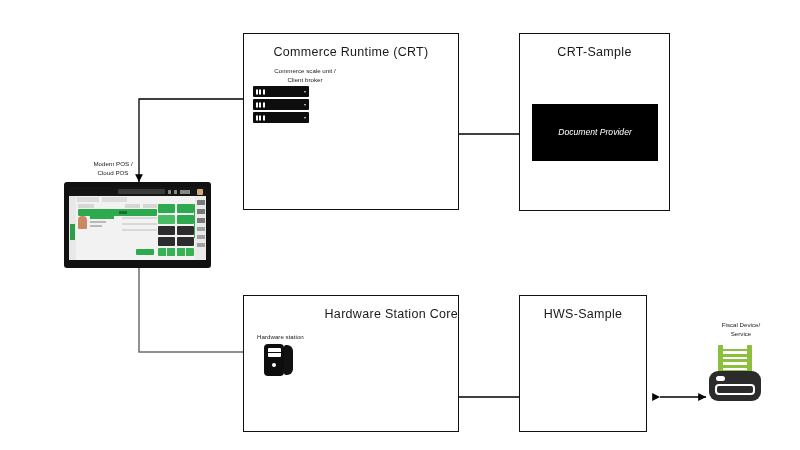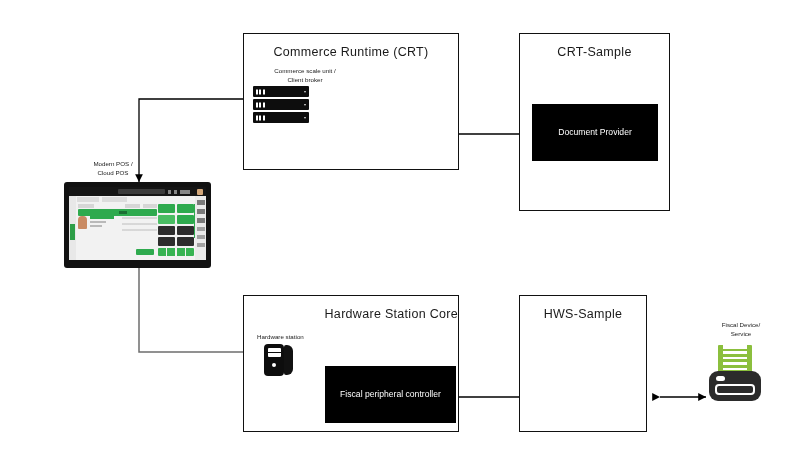--- a/index.html
+++ b/index.html
@@ -314,53 +314,52 @@
 
     <g>
       <line x1="455" y1="397" x2="531" y2="397" stroke="#000" stroke-width="1.3" marker-start="url(#ahB)" marker-end="url(#ahB)"></line>
     </g>
 
     <g>
       <line x1="660" y1="397" x2="706" y2="397" stroke="#000" stroke-width="1.3" marker-start="url(#ahB)" marker-end="url(#ahB)"></line>
     </g>
   </svg>
 
-  <div class="container-box" style="left:243px;top:33px;width:216px;height:137px;">
+  <div class="container-box" style="left:243px;top:33px;width:216px;height:177px;">
     <div class="container-title" style="top:11px;">Commerce Runtime  (CRT)</div>
     <div class="caption left" style="left:3px;top:33px;width:116px;text-align:center;">
       <span>Commerce scale  unit /</span><br>
       <span>Client broker</span>
     </div>
 
     <div class="rack" style="left:9px;top:52px;width:56px;height:41px;">
       <div class="rack-unit" style="width:56px;height:11px;"></div>
       <div class="rack-unit" style="width:56px;height:11px;"></div>
       <div class="rack-unit" style="width:56px;height:11px;"></div>
     </div>
 
   </div>
 
   <div class="container-box" style="left:519px;top:33px;width:151px;height:178px;">
     <div class="container-title" style="top:11px;">CRT-Sample</div>
-    <div class="service-block" style="left:12px;top:70px;width:126px;height:57px;">Document Provider</div>
+    <div class="service-block" style="left:12px;top:70px;width:126px;height:57px;font-style:italic;">Document Provider</div>
   </div>
 
   <div class="container-box" style="left:243px;top:295px;width:216px;height:137px;">
     <div class="container-title" style="top:11px;text-align:right;">Hardware Station Core</div>
     <div class="caption left" style="left:13px;top:37px;">Hardware station</div>
 
     <div class="tower" style="left:20px;top:48px;width:29px;height:33px;">
       <div class="tower-side"></div>
       <div class="tower-face">
         <div class="tower-bay"></div>
         <div class="tower-led"></div>
       </div>
     </div>
 
-    <div class="service-block" style="left:81px;top:70px;width:131px;height:57px;">Fiscal peripheral controller</div>
   </div>
 
   <div class="container-box" style="left:519px;top:295px;width:128px;height:137px;">
     <div class="container-title" style="top:11px;">HWS-Sample</div>
   </div>
 
   <div class="caption" style="left:58px;top:160px;width:110px;">
     <span>Modern  POS /</span><br>
     <span>Cloud POS</span>
   </div>

